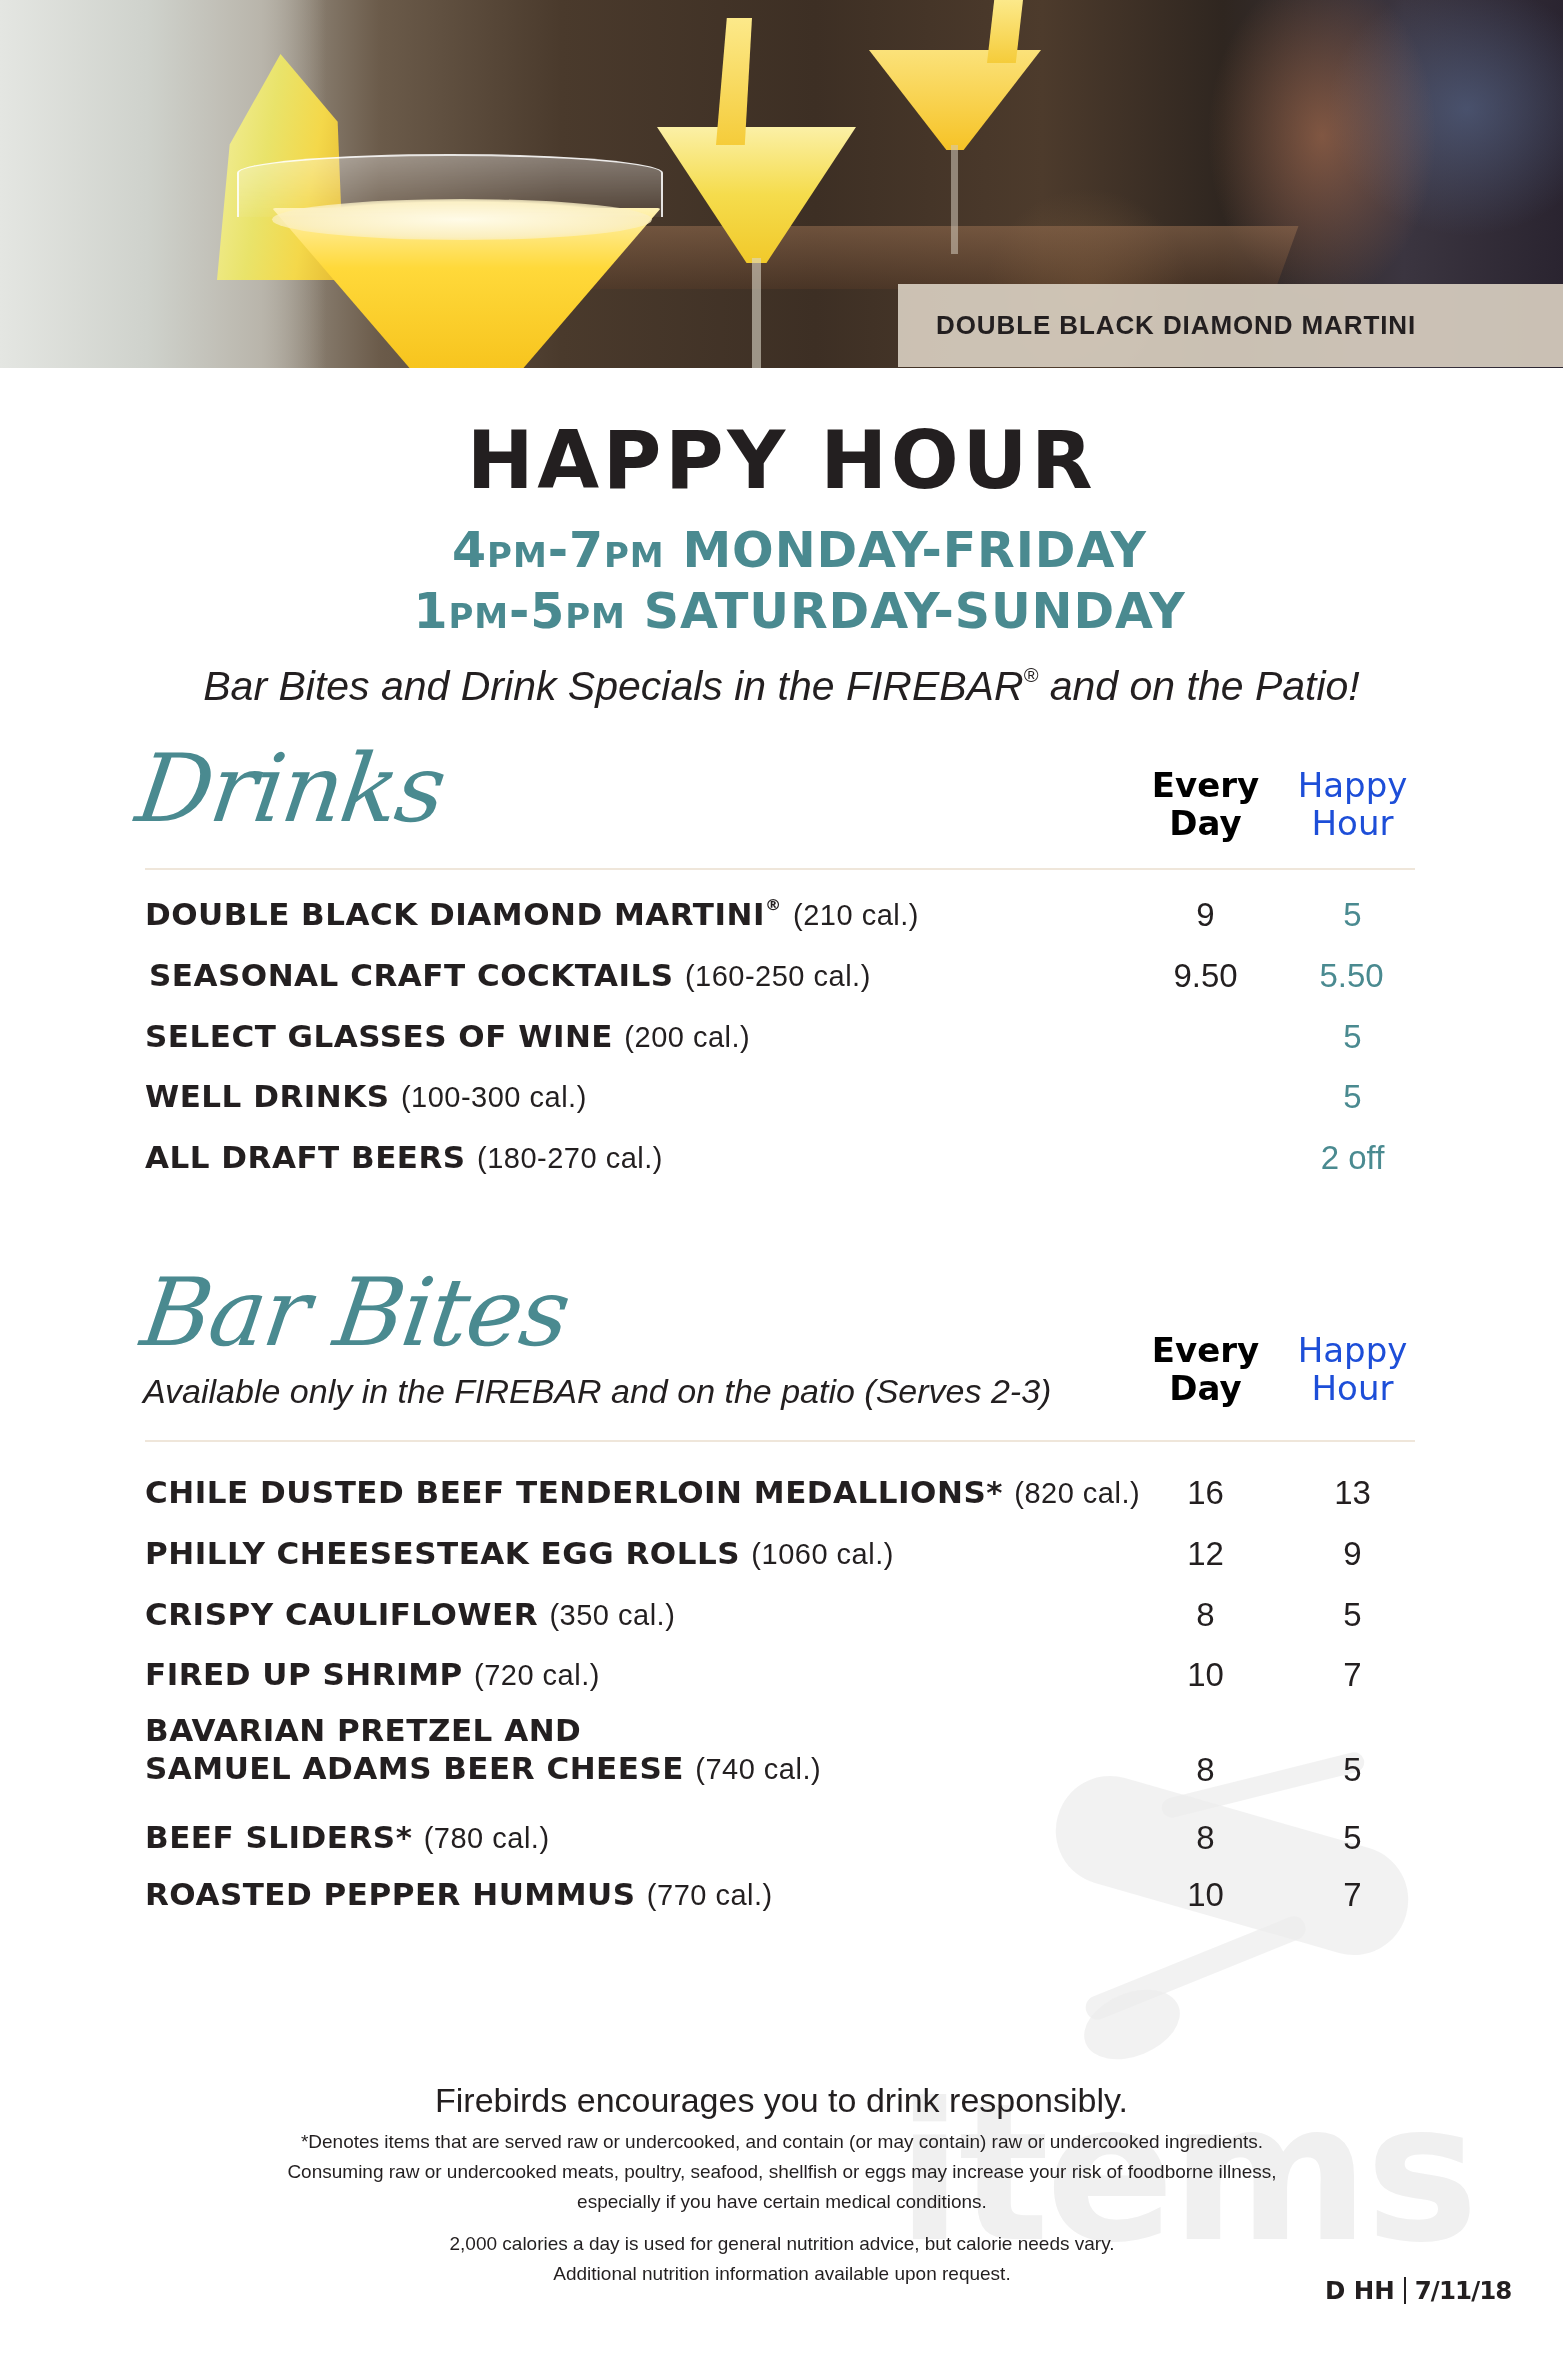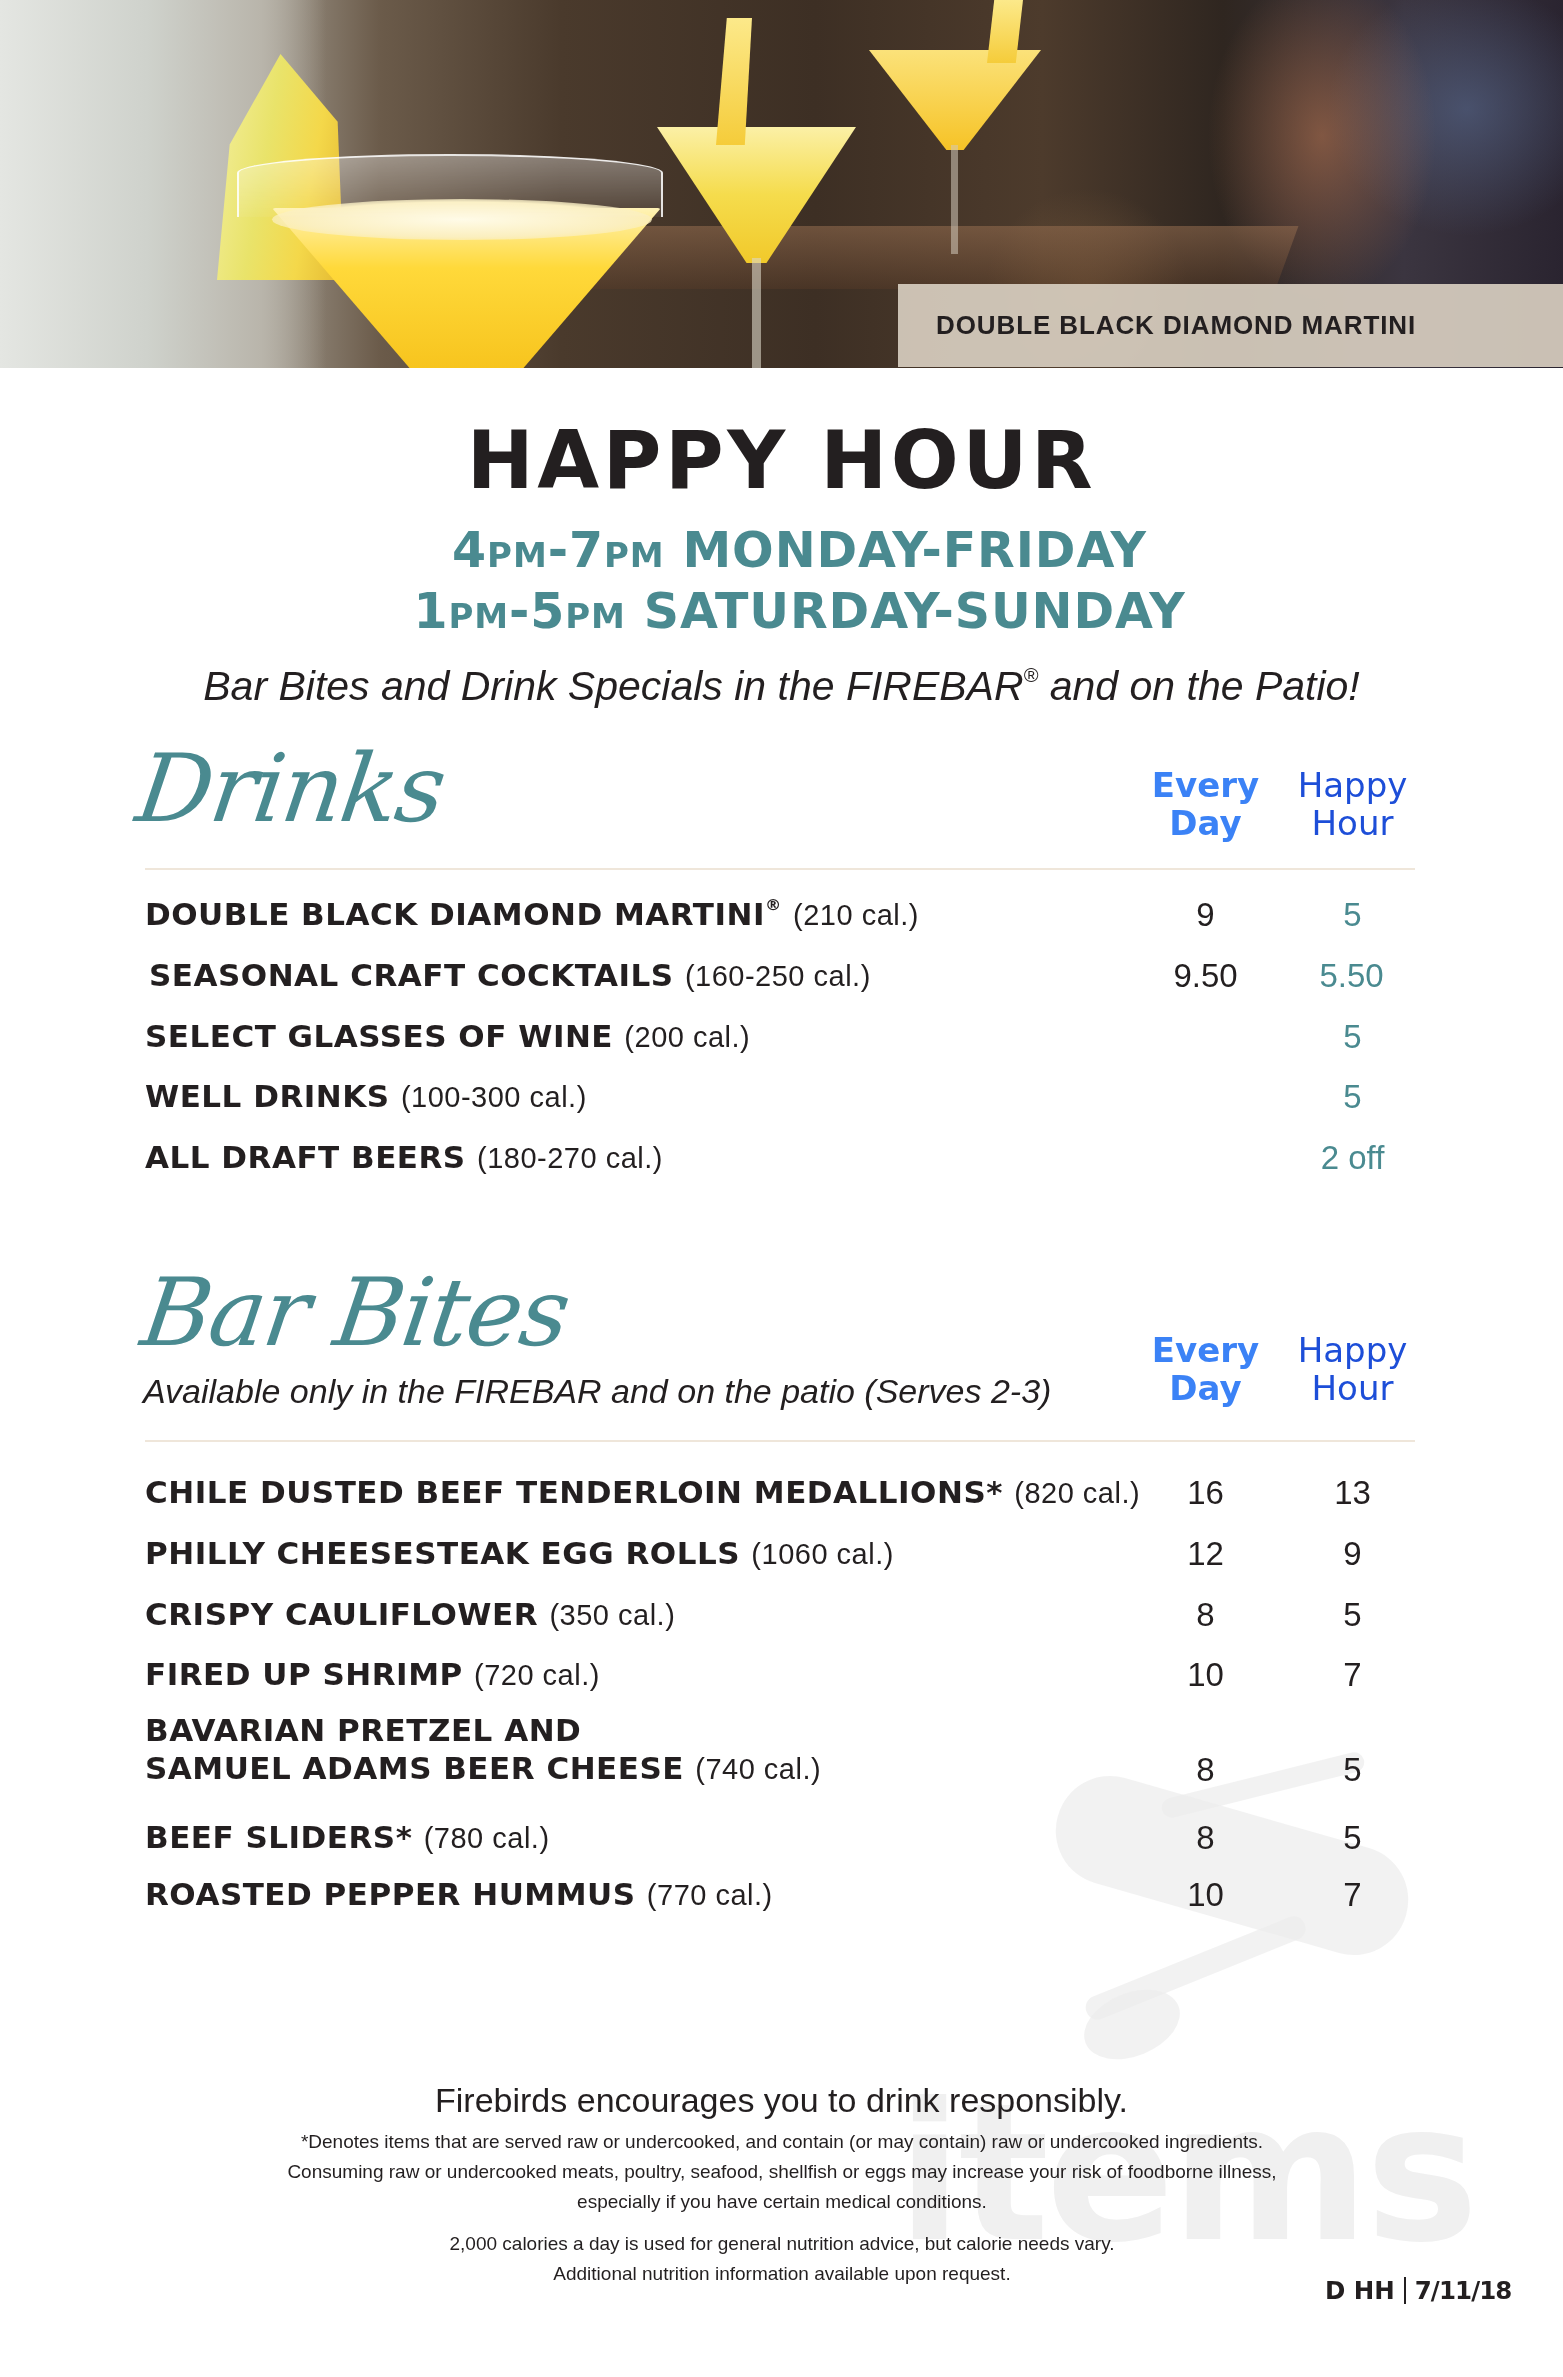--- a/index.html
+++ b/index.html
@@ -81,21 +81,21 @@
     .script.bites { left: 143px; top: 1254px; font-size: 94px; line-height: 118px; transform: skewX(-8deg); }
     .subnote {
       position: absolute; left: 143px; top: 1369px; font-family: "Liberation Sans", sans-serif;
       font-style: italic; font-size: 34px; color: #231f20; line-height: 45px;
     }
 
     .col-head {
       position: absolute; text-align: center; font-family: "DejaVu Sans", sans-serif;
       font-size: 34px; line-height: 38px; width: 145px;
     }
-    .col-head.every { color: #3b82f6; font-weight: bold; }
+    .col-head.every { color: #000000; font-weight: bold; }
     .col-head.happy { color: #1d4ed8; }
     .col-head.drinks-every { left: 1133px; top: 766px; }
     .col-head.drinks-happy { left: 1280px; top: 766px; }
     .col-head.bites-every { left: 1133px; top: 1331px; }
     .col-head.bites-happy { left: 1280px; top: 1331px; }
 
     .divider { position: absolute; left: 145px; width: 1270px; height: 1.8px; background: #efe6da; }
     .divider.d1 { top: 868px; }
     .divider.d2 { top: 1440px; }
 

